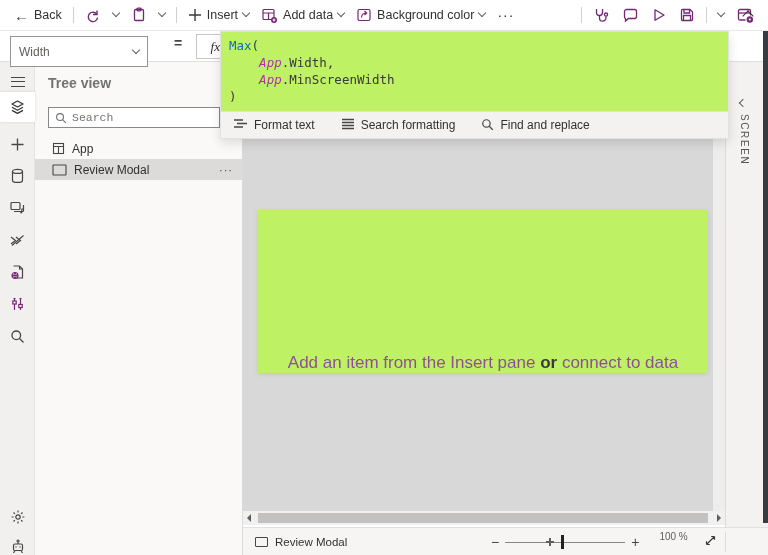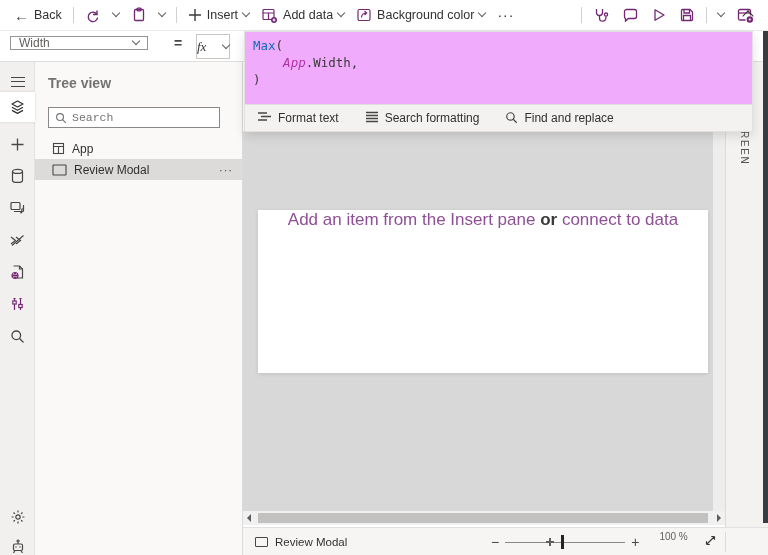--- a/index.html
+++ b/index.html
@@ -29,30 +29,30 @@
   .chev.left{transform:rotate(135deg);margin-top:0}
   .icon{display:inline-flex;align-items:center;justify-content:center}
   .icon svg{display:block}
   .purple{color:var(--accent)}
   .spacer{flex:1}
   .backarrow{font-size:15px;color:#484644;line-height:1}
   .dots{font-size:14px;letter-spacing:1px;color:var(--text)}
 
   
   .formula-row{left:0;top:31px;width:768px;height:31px;background:#fff;display:flex;align-items:center;z-index:20;border-bottom:1px solid var(--border)}
-  .prop-select{position:absolute;left:10px;top:5px;width:138px;height:14px;border:1px solid #979593;background:#fff;display:flex;align-items:center;padding:0 8px;color:var(--muted);font-size:12px;cursor:pointer}
+  .prop-select{position:absolute;left:10px;top:5px;width:138px;height:31px;border:1px solid #979593;background:#fff;display:flex;align-items:center;padding:0 8px;color:var(--muted);font-size:12px;cursor:pointer}
   .prop-select .chev{margin-left:auto}
   .equals{position:absolute;left:174px;top:4px;font-size:14px;font-weight:bold;color:#484644}
-  .fx-box{position:absolute;left:196px;top:3px;width:34px;height:25px;border:1px solid #c8c6c4;display:flex;align-items:center;justify-content:space-between;gap:3px;cursor:pointer;background:#fff}
+  .fx-box{position:absolute;left:196px;top:3px;width:34px;height:25px;border:1px solid #c8c6c4;display:flex;align-items:center;justify-content:flex-end;gap:3px;cursor:pointer;background:#fff}
   .fx-box .fx{font-style:italic;font-family:"Liberation Serif","DejaVu Serif",serif;font-size:13px;color:var(--text)}
   .collapse-formula{position:absolute;left:744px;top:8px;cursor:pointer;z-index:40}
   .collapse-formula .chev{width:8px;height:8px;border-color:#323130}
 
   
-  .formula-overlay{left:244px;top:31px;width:509px;z-index:35;background:#f0abfc;border:1px solid #e3e1df;box-shadow:0 4px 10px rgba(0,0,0,.12)}
+  .formula-overlay{left:220px;top:31px;width:509px;z-index:35;background:#bef264;border:1px solid #e3e1df;box-shadow:0 4px 10px rgba(0,0,0,.12)}
   .code{padding:5px 8px 6px 8px;font-family:"DejaVu Sans Mono","Liberation Mono",monospace;font-size:12.5px;line-height:17px;min-height:72px}
   .code .ln{white-space:pre}
   .fn{color:var(--formula-function)}
   .ent{color:var(--formula-entity);font-style:italic}
   .pl{color:#3b3a39}
   .format-bar{height:27px;background:var(--bar);border-top:1px solid var(--border);display:flex;align-items:center;padding:0 12px;gap:26px}
   .fmt-btn{display:flex;align-items:flex-start;gap:6px;font-size:12px;color:var(--text);cursor:pointer;white-space:nowrap}
 
   
   .left-rail{left:0;top:62px;width:35px;height:493px;background:#f1f0ee;border-right:1px solid #e4e2e0;z-index:10}
@@ -66,21 +66,21 @@
   .tree-title{position:absolute;left:13px;top:13px;font-size:14px;font-weight:700;color:#737373}
   .search-box{position:absolute;left:13px;top:45px;width:172px;height:21px;background:#fff;border:1px solid #8a8886;display:flex;align-items:center;padding:0 6px;gap:5px}
   .search-box input{border:none;outline:none;width:100%;font-size:11.5px;color:var(--text);font-family:Liberation Mono, monospace;background:transparent}
   .search-box input::placeholder{color:#767472}
   .tree-row{position:absolute;left:0;width:208px;height:21px;display:flex;align-items:center;padding-left:17px;gap:7px;font-size:12px;color:var(--text);cursor:pointer}
   .tree-row.selected{background:#dcdbda}
   .tree-row .more{margin-left:auto;margin-right:10px;color:#484644;font-size:11px;letter-spacing:1px}
 
   
   .canvas{left:243px;top:131px;width:482px;height:394px;background:var(--canvas);z-index:1;overflow:hidden}
-  .screen{position:absolute;left:15px;top:79px;width:450px;height:163px;background:#ffffff;box-shadow:0 1px 4px rgba(0,0,0,.10);display:flex;align-items:flex-start;justify-content:center}
+  .screen{position:absolute;left:15px;top:79px;width:450px;height:163px;background:#bef264;box-shadow:0 1px 4px rgba(0,0,0,.10);display:flex;align-items:flex-end;justify-content:center}
   .empty-msg{font-size:17px;color:var(--message-purple);white-space:nowrap}
   .empty-msg .or{color:#3b3a39;font-weight:700}
   .empty-msg .link{color:var(--message-purple);cursor:pointer}
   .hscroll{position:absolute;left:0;bottom:0;width:482px;height:14px;background:#f0f0f0;display:flex;align-items:center}
   .hthumb{position:absolute;left:15px;width:450px;top:2px;height:10px;background:#c2c1c0}
   .sarrow{width:0;height:0;border:4px solid transparent}
   .sarrow.l{position:absolute;left:4px;border-right-color:#5f5e5d;border-left:none}
   .sarrow.r{position:absolute;right:4px;border-left-color:#5f5e5d;border-right:none}
   .vscroll{position:absolute;right:0;top:0;width:12px;height:380px;background:#ededec}
 
@@ -406,20 +406,21 @@
       </svg>
     </span>
   </div>
   <div class="bb-sep"></div>
 </div>
 
 <div class="abs formula-overlay">
   <div class="code">
     <div class="ln"><span class="pl"></span><span class="fn">Max</span><span class="pl">(</span></div>
     <div class="ln"><span class="pl">    </span><span class="ent">App</span><span class="pl">.Width,</span></div>
+    <div class="ln"><span class="pl">    </span><span class="ent">App</span><span class="pl">.MinScreenWidth</span></div>
     <div class="ln"><span class="pl"></span><span class="pl">)</span></div>
   </div>
   <div class="format-bar">
     <div class="fmt-btn">
       <span class="icon">
         <svg width="15" height="12" viewBox="0 0 15 12" stroke="#484644" stroke-width="1.3">
           <path d="M1 2 h9 M4 5.5 h10 M1 9 h9"></path>
         </svg>
       </span>
       <span>Format text</span>

